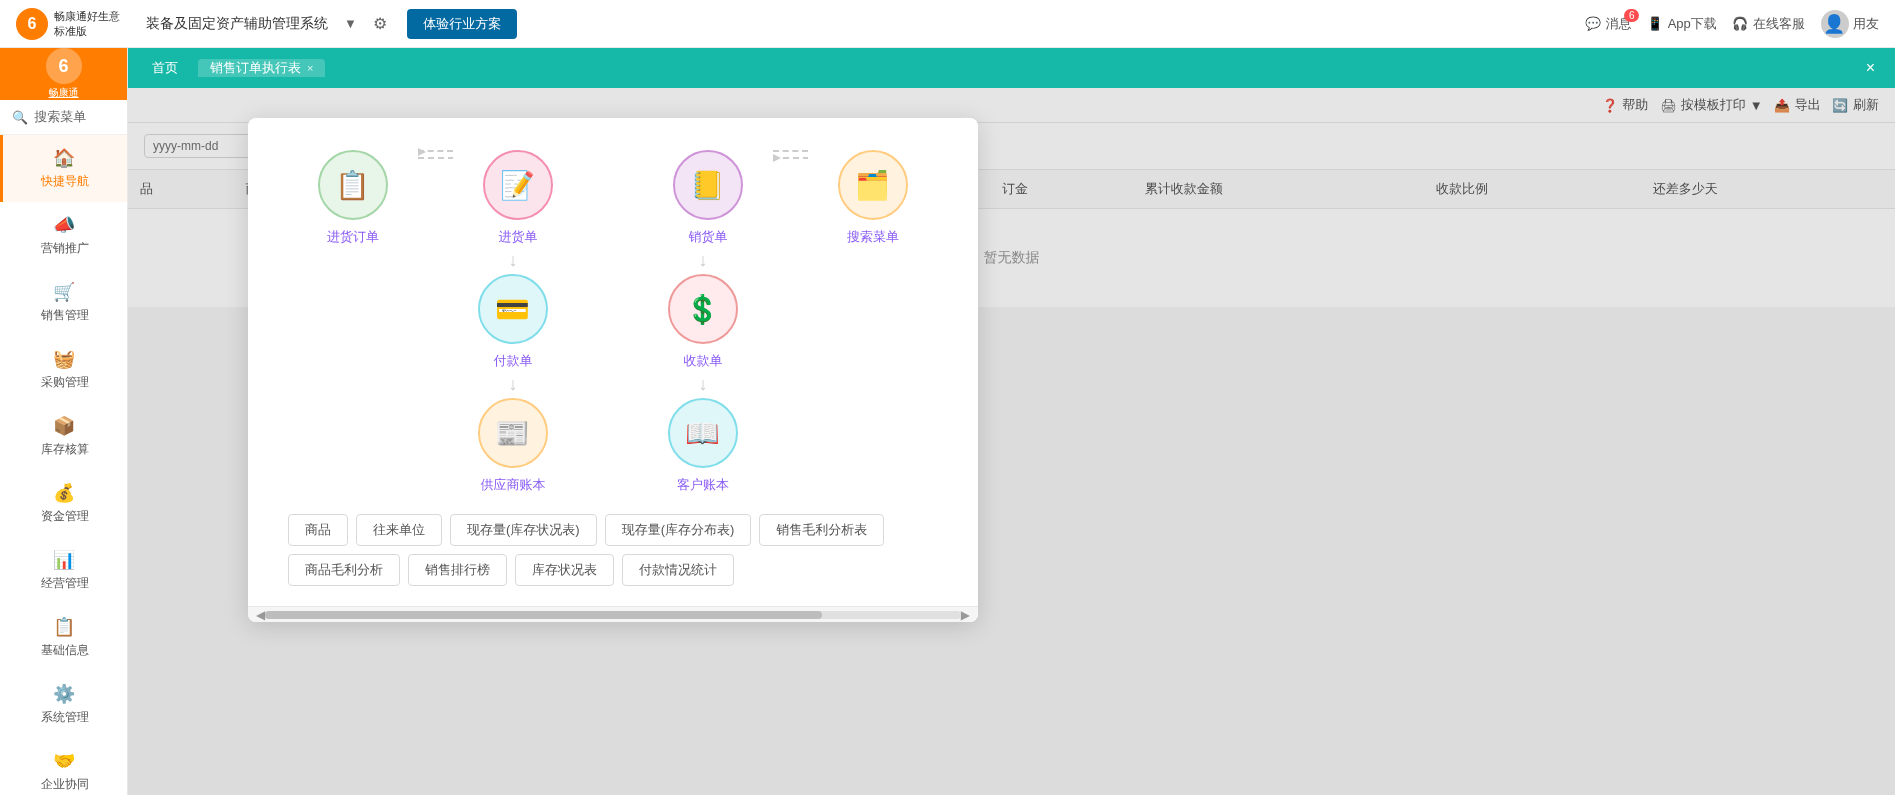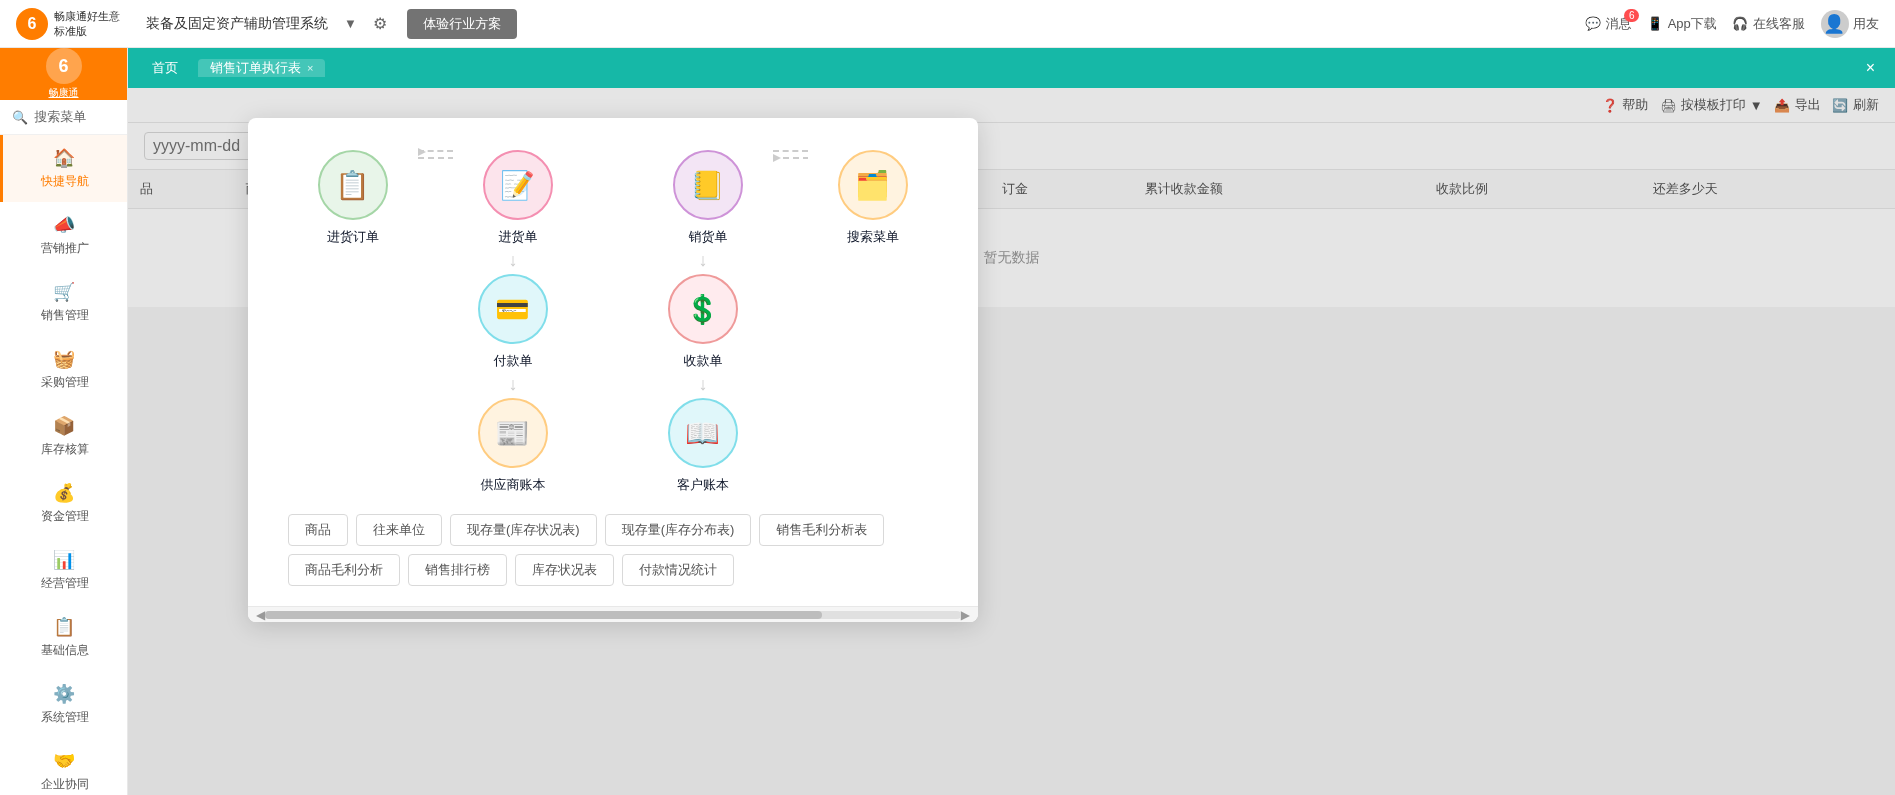--- a/index.html
+++ b/index.html
@@ -12,21 +12,21 @@
     .sidebar { width: 128px; background: #fff; display: flex; flex-direction: column; border-right: 1px solid #e8e8e8; flex-shrink: 0; }
     .content-area { flex: 1; display: flex; flex-direction: column; overflow: hidden; }
     .tab-bar { display: flex; align-items: center; background: #16b8a7; height: 40px; padding: 0 8px; flex-shrink: 0; }
     .tab-bar-content { flex: 1; display: flex; align-items: center; overflow: hidden; }
     .page-content { flex: 1; background: #f5f5f5; position: relative; overflow: hidden; }
 
     
     .logo-area { display: flex; align-items: center; gap: 6px; min-width: 110px; }
     .logo-icon { width: 32px; height: 32px; background: #ff7d00; border-radius: 50%; display: flex; align-items: center; justify-content: center; color: white; font-size: 16px; font-weight: bold; }
     .logo-text { font-size: 11px; color: #333; line-height: 1.3; }
-    .trial-btn { background: #737373; color: white; border: none; border-radius: 4px; padding: 6px 16px; cursor: pointer; font-size: 13px; margin-left: 8px; }
+    .trial-btn { background: #0369a1; color: white; border: none; border-radius: 4px; padding: 6px 16px; cursor: pointer; font-size: 13px; margin-left: 8px; }
     .top-right { display: flex; align-items: center; gap: 16px; margin-left: auto; }
     .top-right-item { display: flex; align-items: center; gap: 4px; color: #555; font-size: 13px; cursor: pointer; position: relative; }
     .badge { background: #ff4d4f; color: white; border-radius: 10px; font-size: 10px; padding: 1px 5px; position: absolute; top: -6px; right: -8px; }
     .avatar { width: 28px; height: 28px; background: #ccc; border-radius: 50%; display: flex; align-items: center; justify-content: center; color: white; font-size: 12px; overflow: hidden; }
 
     
     .sidebar-logo { background: #ff7d00; height: 64px; display: flex; align-items: center; justify-content: center; flex-direction: column; gap: 2px; }
     .sidebar-logo-icon { width: 36px; height: 36px; background: rgba(255,255,255,0.3); border-radius: 50%; display: flex; align-items: center; justify-content: center; color: white; font-size: 18px; font-weight: bold; }
     .sidebar-logo-text { color: white; font-size: 10px; text-decoration: underline; }
     .sidebar-search { display: flex; align-items: center; gap: 6px; padding: 8px 12px; color: #666; font-size: 13px; cursor: pointer; border-bottom: 1px solid #f0f0f0; }
@@ -37,21 +37,21 @@
     
     .tab-home { color: white; padding: 0 16px; height: 100%; display: flex; align-items: center; cursor: pointer; font-size: 13px; }
     .tab-item { background: rgba(255,255,255,0.2); color: white; padding: 0 12px; height: 100%; display: flex; align-items: center; gap: 6px; cursor: pointer; font-size: 13px; margin-left: 4px; border-radius: 4px 4px 0 0; }
     .tab-close { font-size: 11px; opacity: 0.8; }
     .tab-right-close { margin-left: auto; color: white; cursor: pointer; font-size: 16px; padding: 0 12px; }
 
     
     .page-header { background: white; padding: 8px 16px; display: flex; align-items: center; justify-content: flex-end; gap: 12px; border-bottom: 1px solid #e8e8e8; flex-shrink: 0; }
     .page-header-btn { display: flex; align-items: center; gap: 4px; color: #555; font-size: 13px; cursor: pointer; }
     .filter-row { background: white; padding: 8px 16px; display: flex; align-items: center; gap: 8px; border-bottom: 1px solid #e8e8e8; flex-shrink: 0; }
-    .date-input { border: 1px solid #d9d9d9; border-radius: 4px; padding: 4px 8px; font-size: 16px; width: 120px; color: #bbb; }
+    .date-input { border: 1px solid #d9d9d9; border-radius: 4px; padding: 4px 8px; font-size: 12px; width: 120px; color: #bbb; }
     .date-icon { color: #999; cursor: pointer; }
     .status-select { border: 1px solid #d9d9d9; border-radius: 4px; padding: 4px 8px; font-size: 12px; width: 120px; }
     .search-btn { background: #ff7d00; color: white; border: none; border-radius: 4px; padding: 5px 16px; cursor: pointer; font-size: 13px; }
     .set-btn { background: white; color: #ff7d00; border: 1px solid #ff7d00; border-radius: 4px; padding: 5px 12px; cursor: pointer; font-size: 13px; }
     .more-conditions { color: #ff7d00; font-size: 12px; cursor: pointer; }
 
     
     .table-container { flex: 1; overflow: auto; background: white; }
     .data-table { width: 100%; border-collapse: collapse; }
     .data-table th { background: #fafafa; border-bottom: 1px solid #e8e8e8; padding: 10px 12px; text-align: left; font-size: 13px; color: #555; white-space: nowrap; font-weight: normal; }
@@ -65,21 +65,21 @@
     
     .flow-diagram { display: flex; flex-direction: column; gap: 0; }
     .flow-node { display: flex; flex-direction: column; align-items: center; gap: 8px; width: 130px; }
     .flow-circle { width: 70px; height: 70px; border-radius: 50%; display: flex; align-items: center; justify-content: center; font-size: 28px; }
     .flow-circle.green { background: #e8f5e9; color: #4caf50; border: 2px solid #a5d6a7; }
     .flow-circle.red { background: #fce4ec; color: #e91e63; border: 2px solid #f48fb1; }
     .flow-circle.purple { background: #f3e5f5; color: #9c27b0; border: 2px solid #ce93d8; }
     .flow-circle.orange { background: #fff3e0; color: #ff9800; border: 2px solid #ffcc80; }
     .flow-circle.cyan { background: #e0f7fa; color: #00bcd4; border: 2px solid #80deea; }
     .flow-circle.crimson { background: #ffebee; color: #f44336; border: 2px solid #ef9a9a; }
-    .flow-label { font-size: 13px; color: #0f172a; }
+    .flow-label { font-size: 13px; color: #8b5cf6; }
     .flow-arrow-h { flex: 1; display: flex; align-items: center; margin-bottom: 20px; }
     .flow-arrow-h-line { flex: 1; border-top: 2px dashed #ccc; position: relative; }
 
     
     .common-functions { margin-top: 20px; }
     .common-title { font-size: 13px; color: #333; margin-bottom: 12px; }
     .func-buttons { display: flex; flex-wrap: wrap; gap: 8px; }
     .func-btn { border: 1px solid #d9d9d9; background: white; border-radius: 4px; padding: 6px 16px; font-size: 13px; color: #555; cursor: pointer; white-space: nowrap; }
 
     

